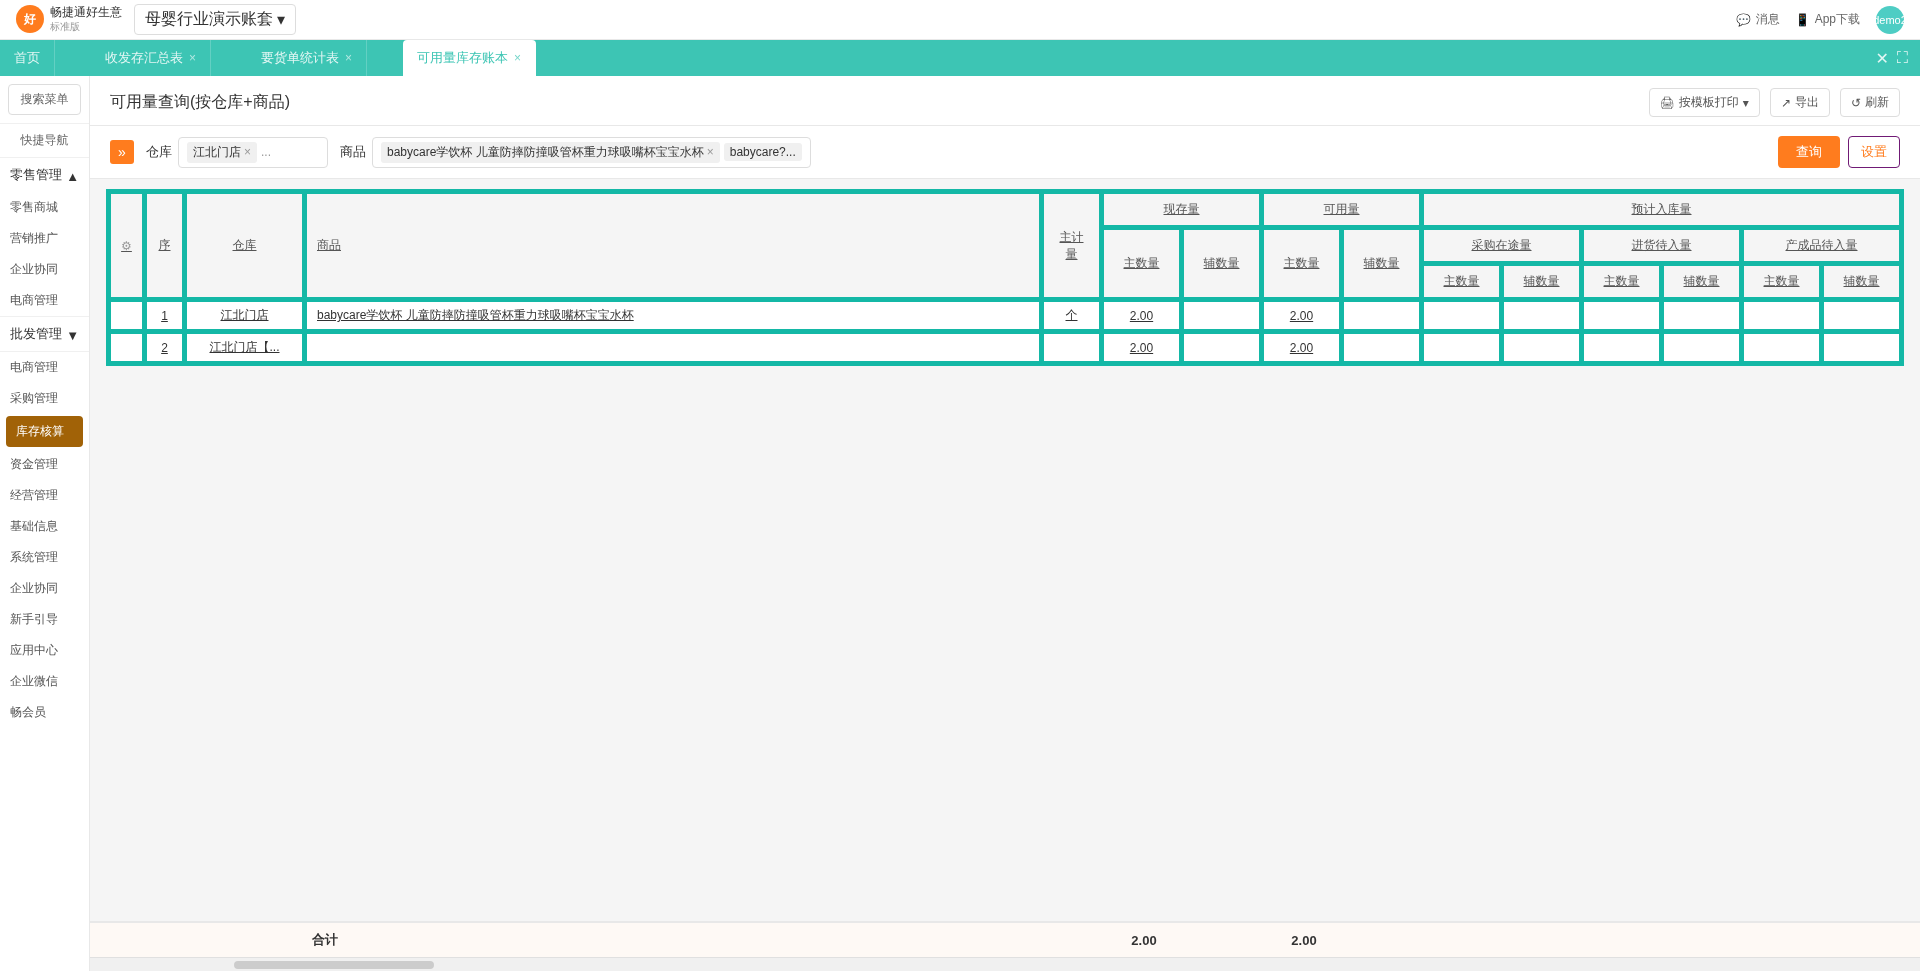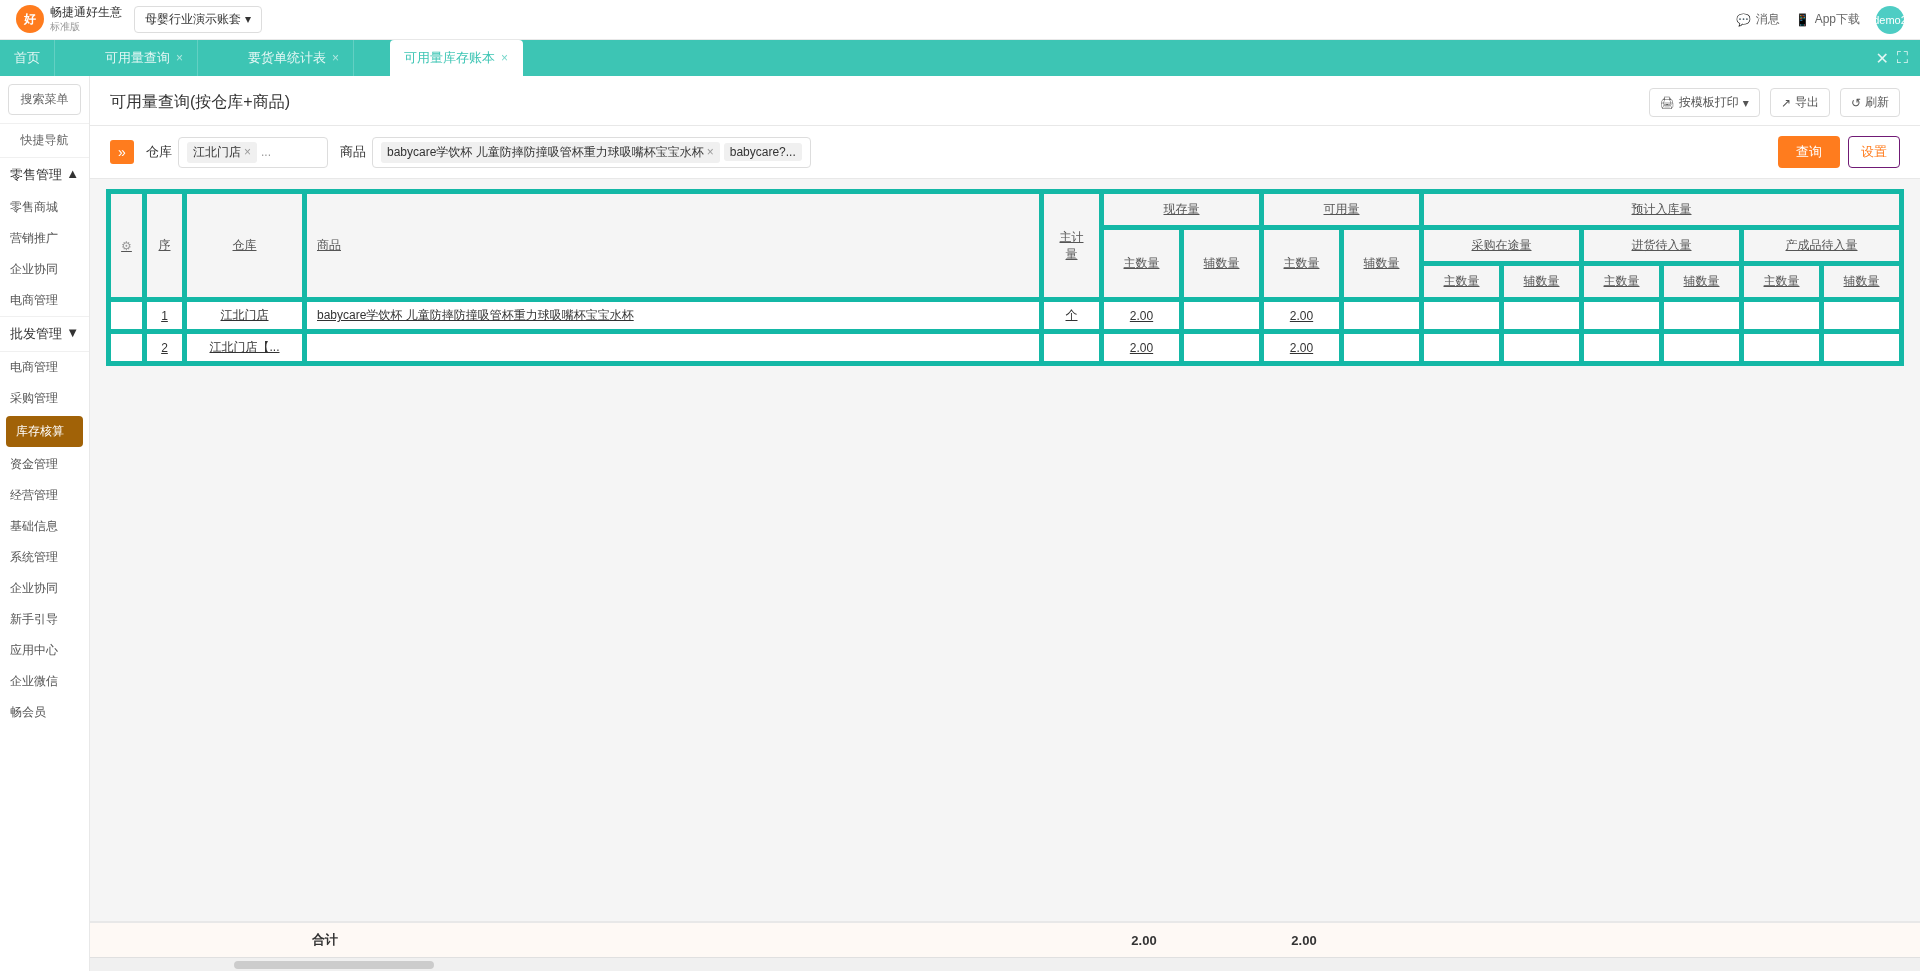--- a/index.html
+++ b/index.html
@@ -16,21 +16,21 @@
       border-bottom: 1px solid #e8e8e8;
       flex-shrink: 0;
     }
     .top-bar-left { display: flex; align-items: center; gap: 12px; }
     .logo { display: flex; align-items: center; gap: 6px; }
     .logo-icon { width: 28px; height: 28px; background: #ff7c1e; border-radius: 50%; display: flex; align-items: center; justify-content: center; color: white; font-size: 12px; font-weight: bold; }
     .logo-text { font-size: 12px; color: #333; line-height: 1.2; }
     .logo-sub { font-size: 10px; color: #999; }
     .tenant-selector {
       display: flex; align-items: center; gap: 4px; padding: 4px 10px;
-      border: 1px solid #ddd; border-radius: 4px; cursor: pointer; font-size: 12px; color: #333;
+      border: 1px solid #ddd; border-radius: 4px; cursor: pointer; font-size: 16px; color: #333;
     }
     .top-bar-right { display: flex; align-items: center; gap: 16px; font-size: 12px; color: #666; }
     .top-bar-right-item { display: flex; align-items: center; gap: 4px; cursor: pointer; }
     .avatar { width: 28px; height: 28px; border-radius: 50%; background: #4ECDC4; display: flex; align-items: center; justify-content: center; color: white; font-size: 11px; }
 
     
     .tab-bar {
       background: #3dc5b4;
       height: 36px;
       display: flex;
@@ -66,21 +66,21 @@
       width: 100%; padding: 6px 4px; background: #fff;
       border: 1px solid #ddd; border-radius: 4px;
       text-align: center; font-size: 12px; color: #666; cursor: pointer;
     }
     .sidebar-nav-btn {
       padding: 8px; border-bottom: 1px solid #f0f0f0; text-align: center;
       font-size: 12px; color: #666; cursor: pointer;
     }
     .sidebar-section { border-bottom: 1px solid #f0f0f0; }
     .sidebar-section-header {
-      display: flex; align-items: flex-start; justify-content: space-between;
+      display: flex; align-items: flex-end; justify-content: space-between;
       padding: 8px 10px; font-size: 13px; color: #333; cursor: pointer;
     }
     .sidebar-item {
       padding: 7px 10px; font-size: 12px; color: #555; cursor: pointer;
       text-align: left;
     }
     .sidebar-item.active { background: #a16207; color: #fff; border-radius: 4px; margin: 2px 6px; }
 
     
     .content-area { flex: 1; display: flex; flex-direction: column; overflow: hidden; background: #f5f5f5; }
@@ -196,21 +196,21 @@
       <span>demo2</span>
     </div>
   </div>
 </div>
 
 <div class="tab-bar">
   <div class="tab">
     <span>首页</span>
   </div>
   <div class="tab">
-    <span>可用量查询</span>
+    <span>收发存汇总表</span>
     <span class="close-btn">×</span>
   </div>
   <div class="tab">
     <span>要货单统计表</span>
     <span class="close-btn">×</span>
   </div>
   <div class="tab active">
     <span>可用量库存账本</span>
     <span class="close-btn">×</span>
   </div>

